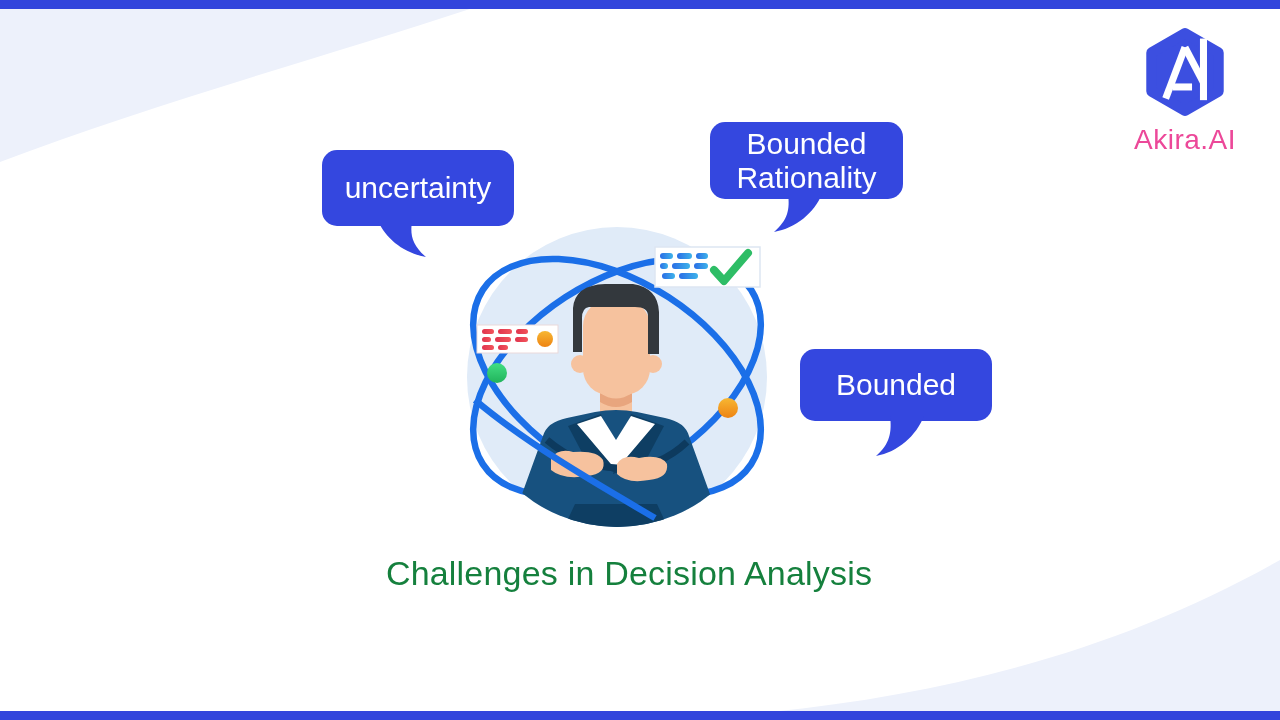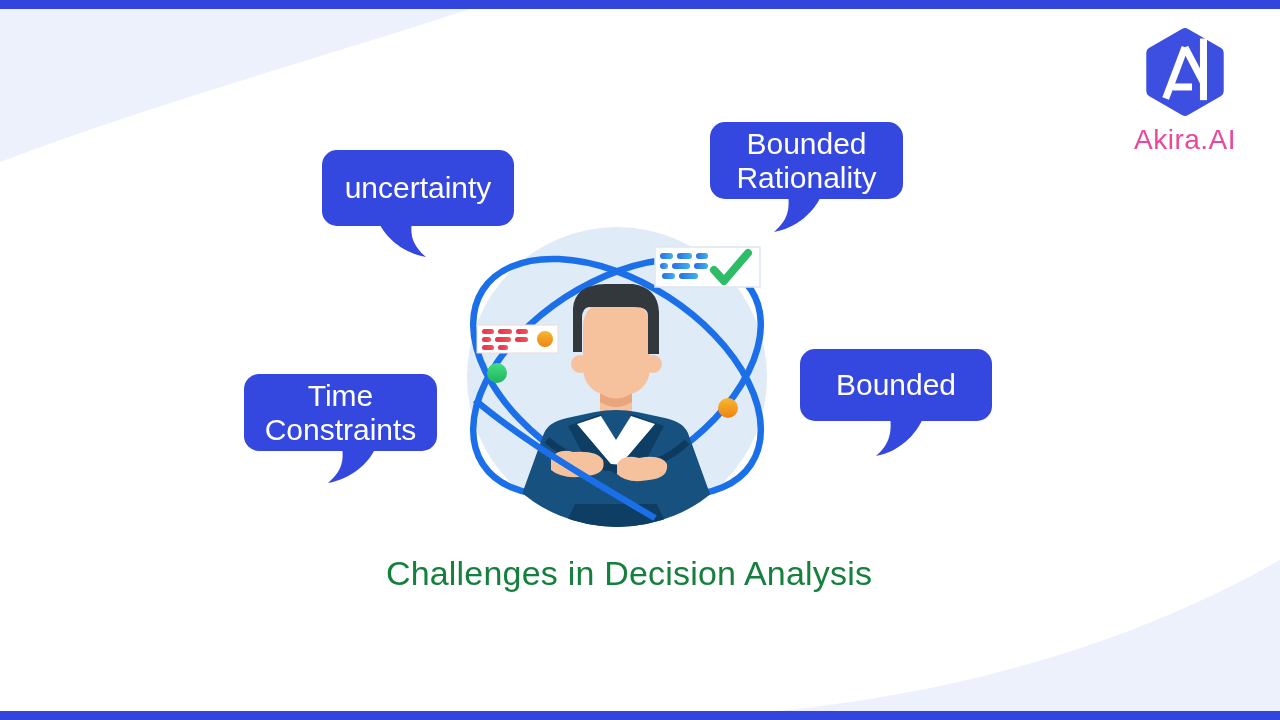--- a/index.html
+++ b/index.html
@@ -164,26 +164,20 @@
     </svg>
   </div>
 
   <div class="bubble" style="left:710px;top:122px;width:193px;height:77px;">
     <span class="label">Bounded Rationality</span>
     <svg class="tail" style="left:58px;bottom:-37px;" width="60" height="42" viewBox="0 0 60 42">
       <path d="M54,0 H20 C22,15 20,26 6,38 C28,34 46,19 54,0 Z" fill="#3447df"></path>
     </svg>
   </div>
 
-  <div class="bubble" style="left:244px;top:374px;width:193px;height:77px;">
-    <span class="label">Time Constraints</span>
-    <svg class="tail" style="left:78px;bottom:-36px;" width="60" height="40" viewBox="0 0 60 40">
-      <path d="M54,0 H20 C22,14 20,24 6,36 C28,32 46,18 54,0 Z" fill="#3447df"></path>
-    </svg>
-  </div>
 
   <div class="bubble" style="left:800px;top:349px;width:192px;height:72px;">
     <span class="label">Bounded</span>
     <svg class="tail" style="left:70px;bottom:-39px;" width="60" height="44" viewBox="0 0 60 44">
       <path d="M54,0 H20 C22,16 20,28 6,40 C28,36 46,20 54,0 Z" fill="#3447df"></path>
     </svg>
   </div>
 
   <div class="page-title">Challenges in Decision Analysis</div>
 

